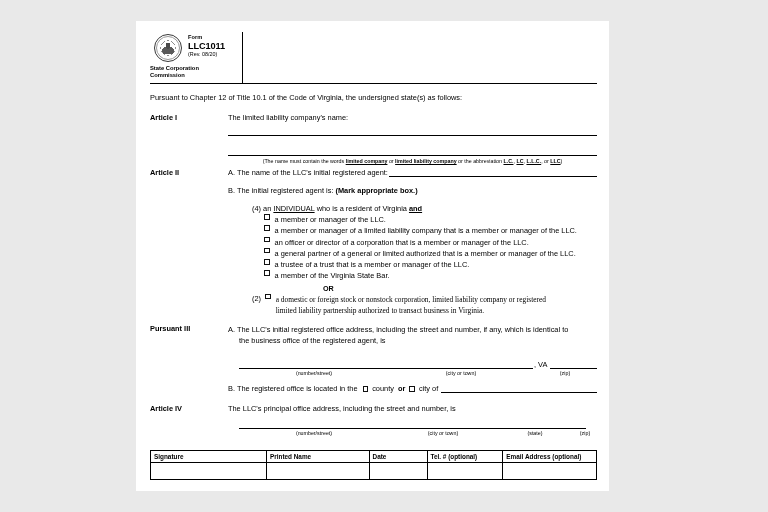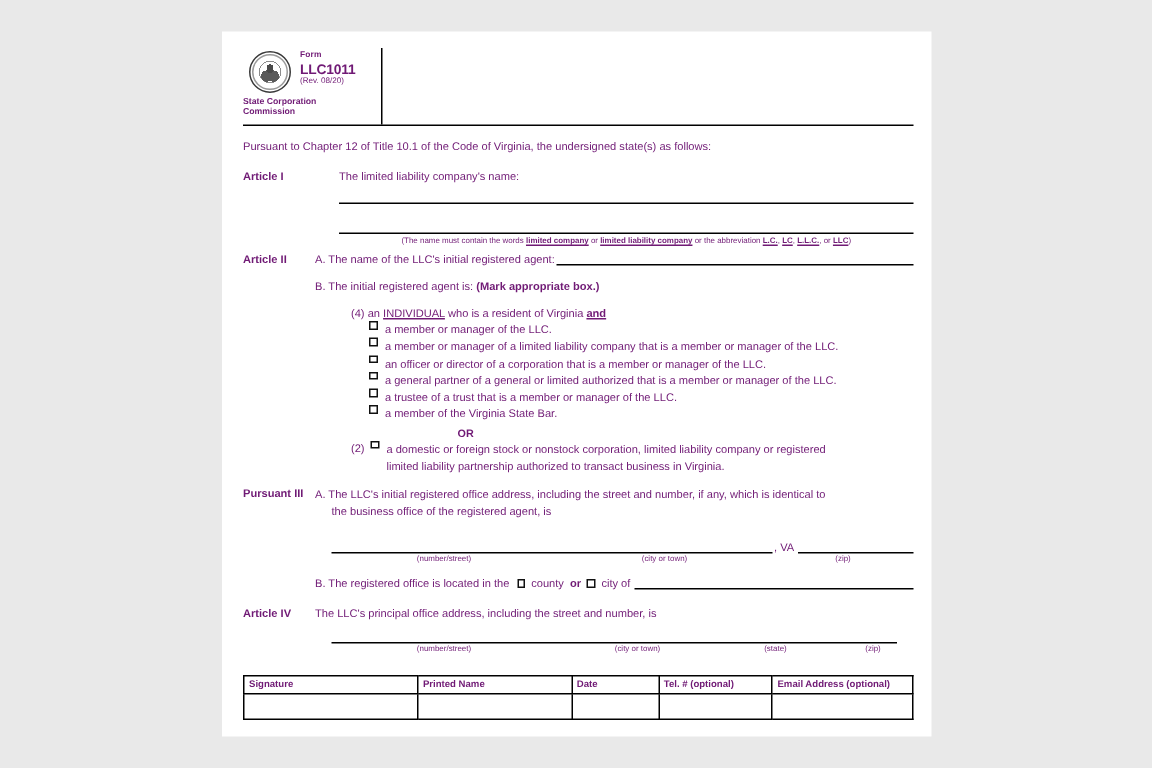--- a/index.html
+++ b/index.html
@@ -4,24 +4,24 @@
 <style>
   * { box-sizing: border-box; margin: 0; padding: 0; }
   html, body {
     width: 768px; height: 512px;
     background: #e9e9e9;
     font-family: "Liberation Sans", sans-serif;
     overflow: hidden;
   }
   #page {
     position: absolute;
-    left: 148px; top: 21px;
+    left: 136px; top: 21px;
     width: 473px; height: 470px;
     background: #ffffff;
-    color: #701a75;
+    color: #000000;
     padding: 0;
   }
 
   
   .hdr {
     position: relative;
     margin: 11px 12px 0 14px;
     height: 52px;
     border-bottom: 1.6px solid #000;
   }
@@ -76,21 +76,21 @@
   .hdr-blank-col { position: absolute; left: 343px; top: 0; right: 0; height: 100%; }
 
   
   .body { margin: 0 12px 0 14px; position: relative; font-size: 7.4px; }
   .pursuant { margin-top: 9px; font-size: 7.4px; }
 
   .art {
     display: flex; align-items: flex-start;
   }
   .art-lbl { width: 48px; flex: 0 0 48px; font-weight: bold; font-size: 7.4px; }
-  .art-body { flex: 1; font-size: 7.4px; }
+  .art-body { flex: 1; font-size: 7.4px; margin-left: 30px; }
 
   .rule { border-bottom: 1px solid #000; height: 0; }
   .caption { font-size: 5.3px; text-align: center; }
 
   .u { text-decoration: underline; }
   .b { font-weight: bold; }
   .bu { font-weight: bold; text-decoration: underline; }
 
   .cbox {
     display: inline-block; width: 5.6px; height: 5.6px;
@@ -124,21 +124,21 @@
     </div>
 
 
     <div class="hdr-blank-col"></div>
   </div>
 
   <div class="body">
 
     <div class="pursuant">Pursuant to Chapter 12 of Title 10.1 of the Code of Virginia, the undersigned state(s) as follows:</div>
 
-    <div class="art" style="margin-top:11px;gap:16px;">
+    <div class="art" style="margin-top:11px;">
       <div class="art-lbl">Article I</div>
       <div class="art-body">
         <div>The limited liability company's name:</div>
         <div class="rule" style="margin:13px 0 0 0;"></div>
         <div class="rule" style="margin:19px 0 0 0;"></div>
         <div class="caption" style="margin-top:2px;">
           <span>(The name must contain the words </span><span class="bu">limited company</span><span> or </span><span class="bu">limited liability company</span><span> or the abbreviation </span><span class="bu">L.C.</span><span>, </span><span class="bu">LC</span><span>, </span><span class="bu">L.L.C.</span><span>, or </span><span class="bu">LLC</span><span>)</span>
         </div>
       </div>
     </div>
@@ -185,21 +185,21 @@
             <span class="cbox"></span>
             <span>a member of the Virginia State Bar.</span>
           </div>
         </div>
 
         <div class="b" style="margin-left:95px; margin-top:2px; font-size:7.2px;">OR</div>
 
         <div style="display:flex; align-items:flex-start; margin-left:24px; margin-top:1px;">
           <span style="margin-right:4px;">(2)</span>
           <span class="cbox"></span>
-          <span style="line-height:1.5;">
+          <span style="line-height:1.5;font-family:Liberation Serif, serif;">
             <span>a domestic or foreign stock or nonstock corporation, limited liability company or registered</span><br>
             <span>limited liability partnership authorized to transact business in Virginia.</span>
           </span>
         </div>
 
       </div>
     </div>
 
     <div class="art" style="margin-top:8px;">
       <div class="art-lbl">Pursuant III</div>

